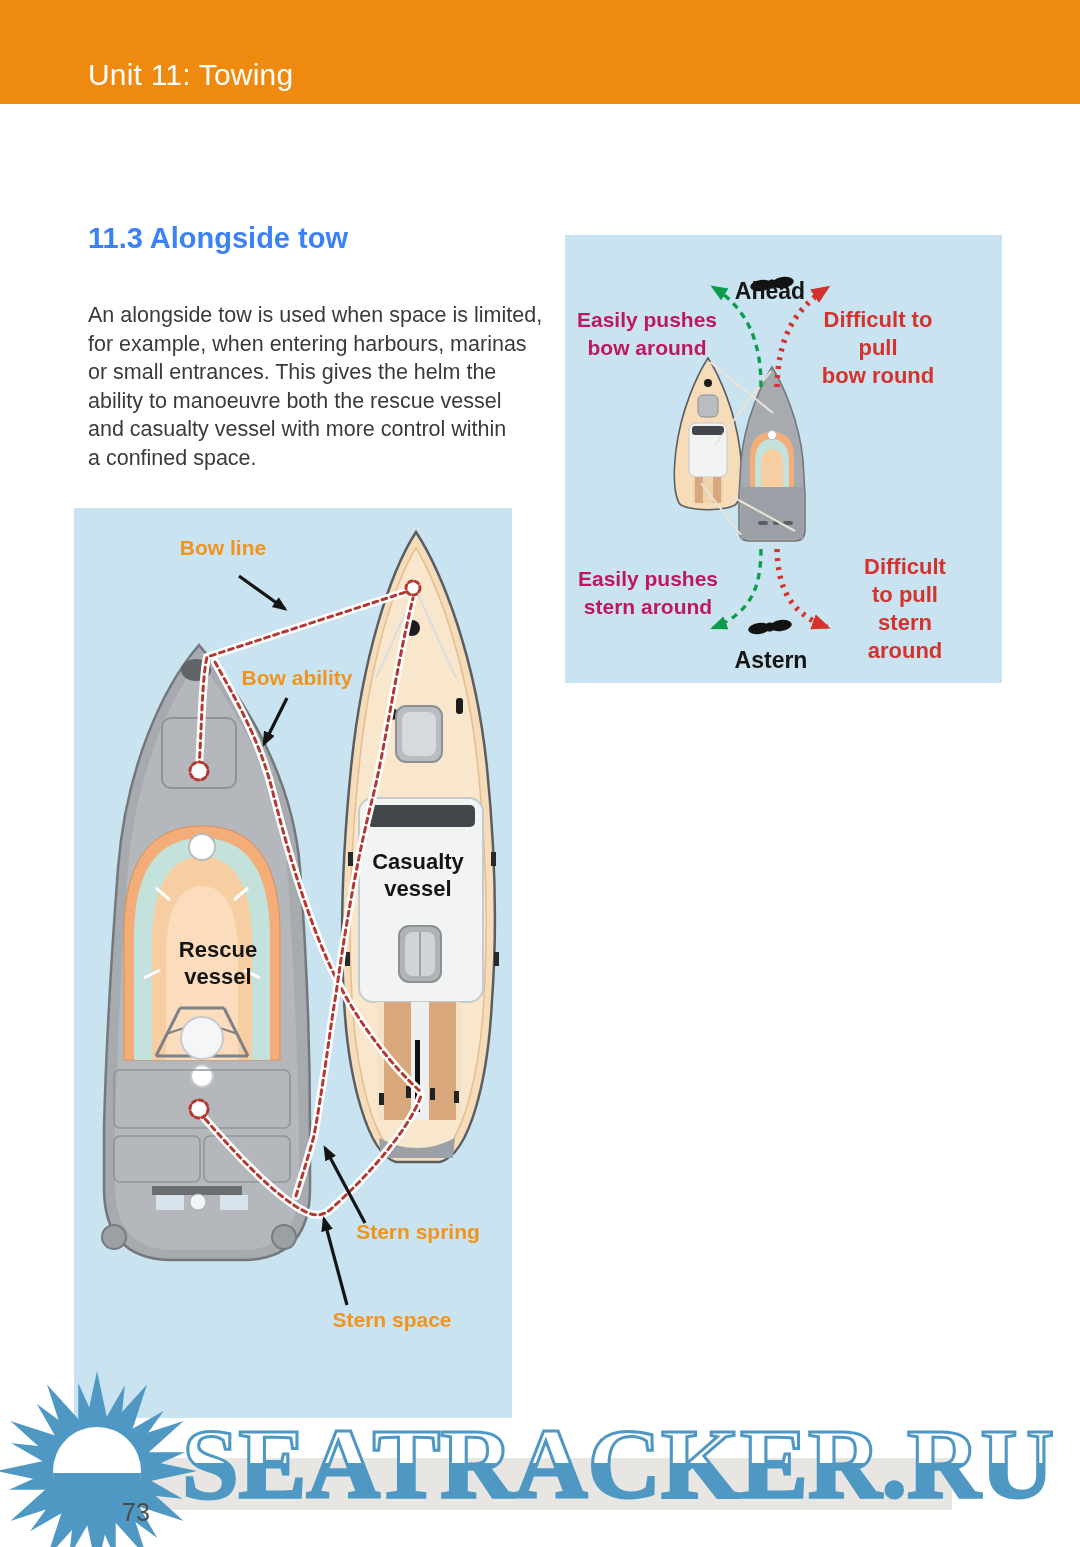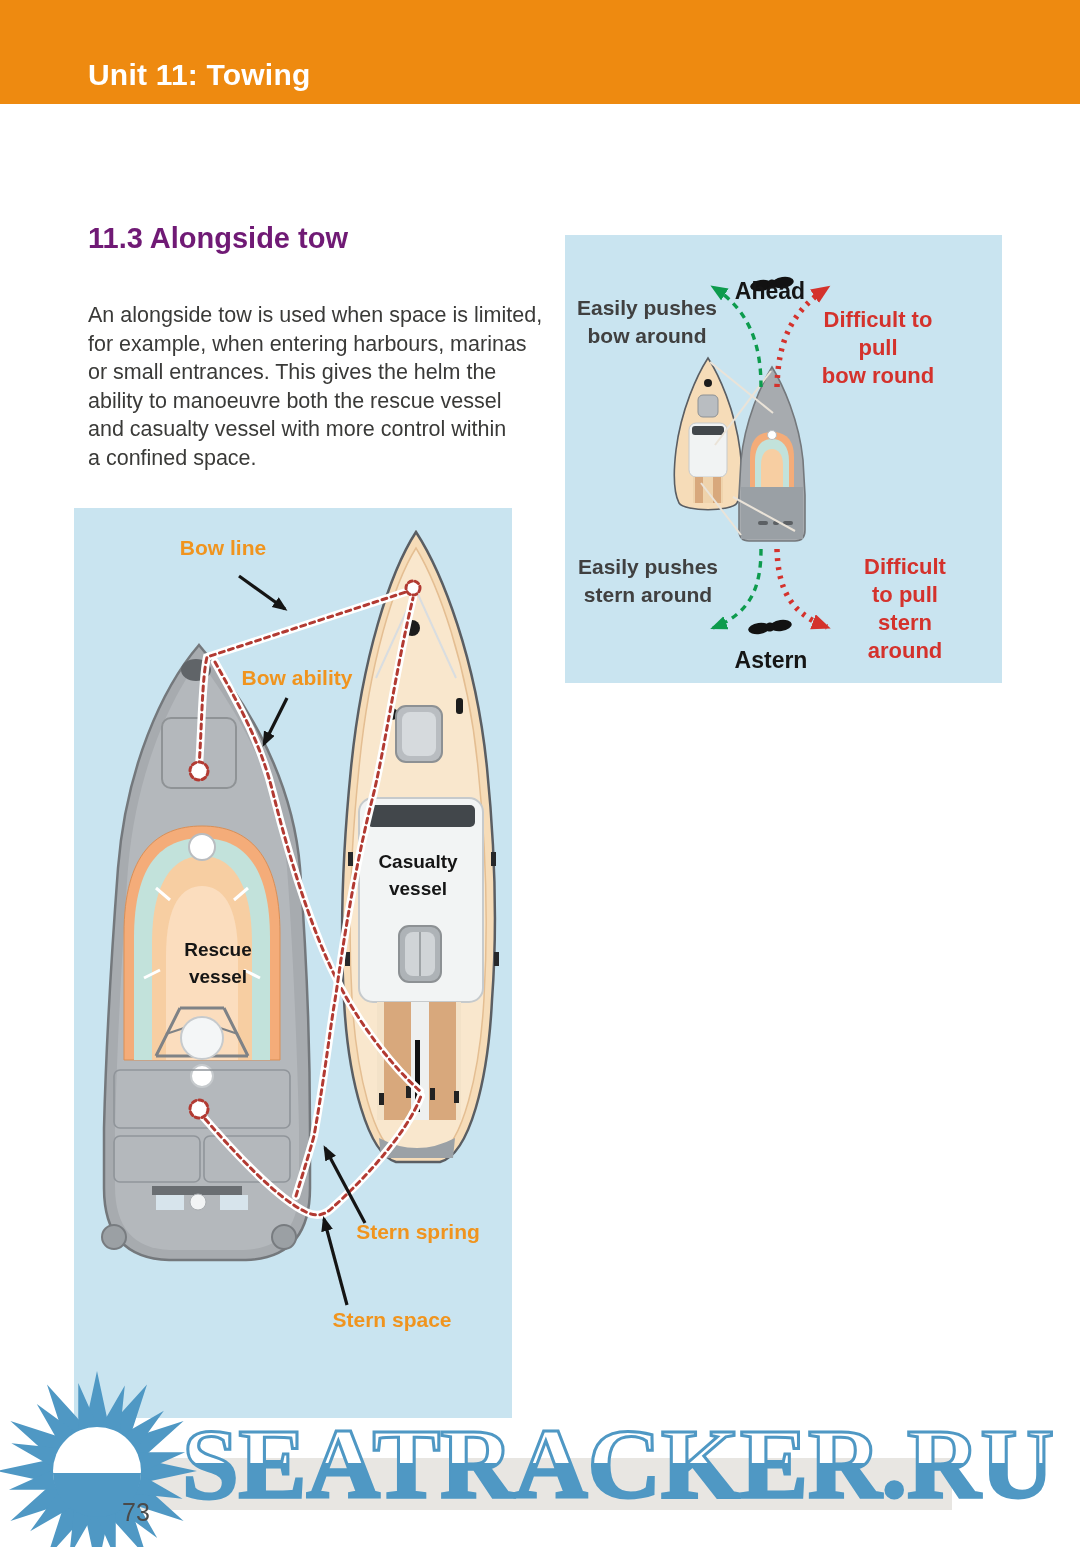--- a/index.html
+++ b/index.html
@@ -1,35 +1,35 @@
 <!DOCTYPE html>
 <html><head>
 <meta charset="utf-8">
 <style>
   html,body{margin:0;padding:0;background:#ffffff;}
   .page{
     position:relative;width:1080px;height:1547px;background:#ffffff;overflow:hidden;
     font-family:"Liberation Sans","DejaVu Sans",sans-serif;
   }
   .unit-bar{position:absolute;left:0;top:0;width:1080px;height:104px;background:#EE8A10;}
-  .unit-title{position:absolute;left:88px;top:58px;color:#ffffff;font-size:30px;font-weight:bold;letter-spacing:.2px;}
-  .section-heading{position:absolute;left:88px;top:222px;margin:0;color:#701a75;font-size:29px;font-weight:bold;}
+  .unit-title{position:absolute;left:88px;top:58px;color:#ffffff;font-size:30px;font-weight:normal;letter-spacing:.2px;}
+  .section-heading{position:absolute;left:88px;top:222px;margin:0;color:#3b82f6;font-size:29px;font-weight:bold;}
   .body-text{position:absolute;left:88px;top:301px;width:480px;color:#3A3A38;font-size:21.5px;line-height:28.6px;}
   .multiline{white-space:pre-line;}
 
   .steer-box{position:absolute;left:565px;top:235px;width:437px;height:448px;background:#C9E4F0;}
   .tow-box{position:absolute;left:74px;top:508px;width:438px;height:910px;background:#C9E4F0;}
   .steer-box svg,.tow-box svg{position:absolute;left:0;top:0;}
 
   .lbl{position:absolute;font-weight:bold;transform:translateX(-50%);text-align:center;}
   .lbl.black{color:#151515;font-size:23px;}
-  .lbl.green{color:#404040;font-size:21px;line-height:28px;}
+  .lbl.green{color:#be185d;font-size:21px;line-height:28px;margin-top:12px;}
   .lbl.red{color:#D4322C;font-size:22px;line-height:28px;}
   .lbl.orange{color:#F0941E;font-size:21px;white-space:nowrap;}
-  .lbl.vessel{color:#151515;font-size:19px;line-height:27px;}
+  .lbl.vessel{color:#151515;font-size:22px;line-height:27px;}
 
   .footer-band{position:absolute;left:88px;top:1458px;width:864px;height:52px;background:#E8E6E2;z-index:1;}
   .page-number{position:absolute;left:122px;top:1466px;font-size:25px;color:#4a4a4a;z-index:4;margin-top:32px;}
   .sun-logo{position:absolute;left:-18px;top:1356px;z-index:3;}
   .wm-text{position:absolute;left:178px;top:1400px;z-index:3;}
 </style>
 </head>
 <body>
 
 <div class="page">

